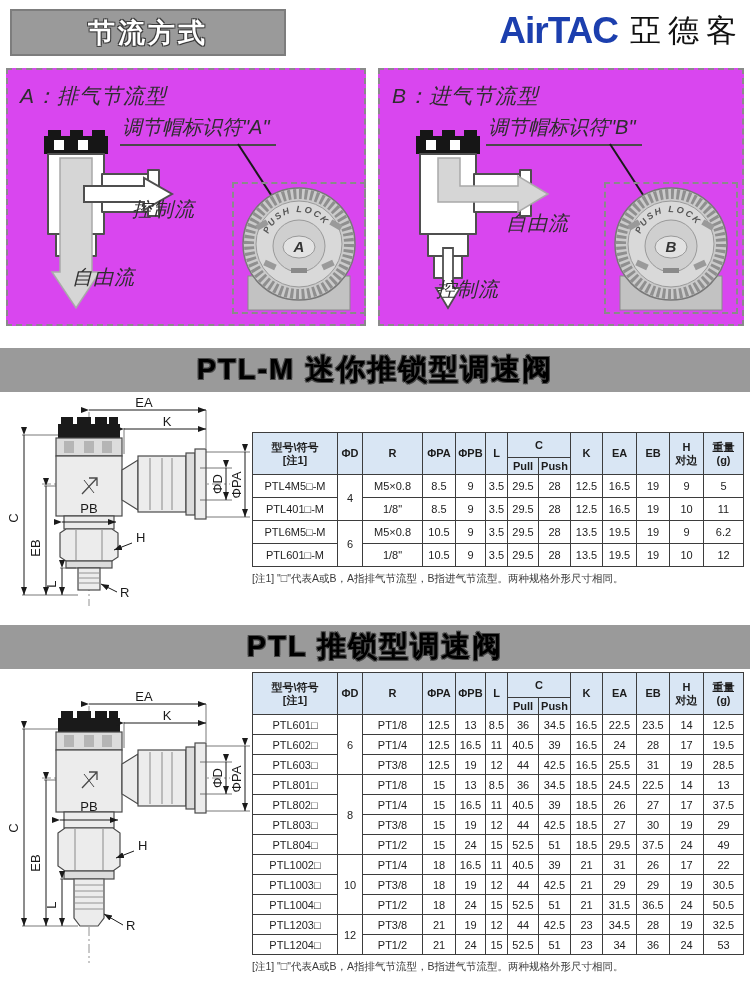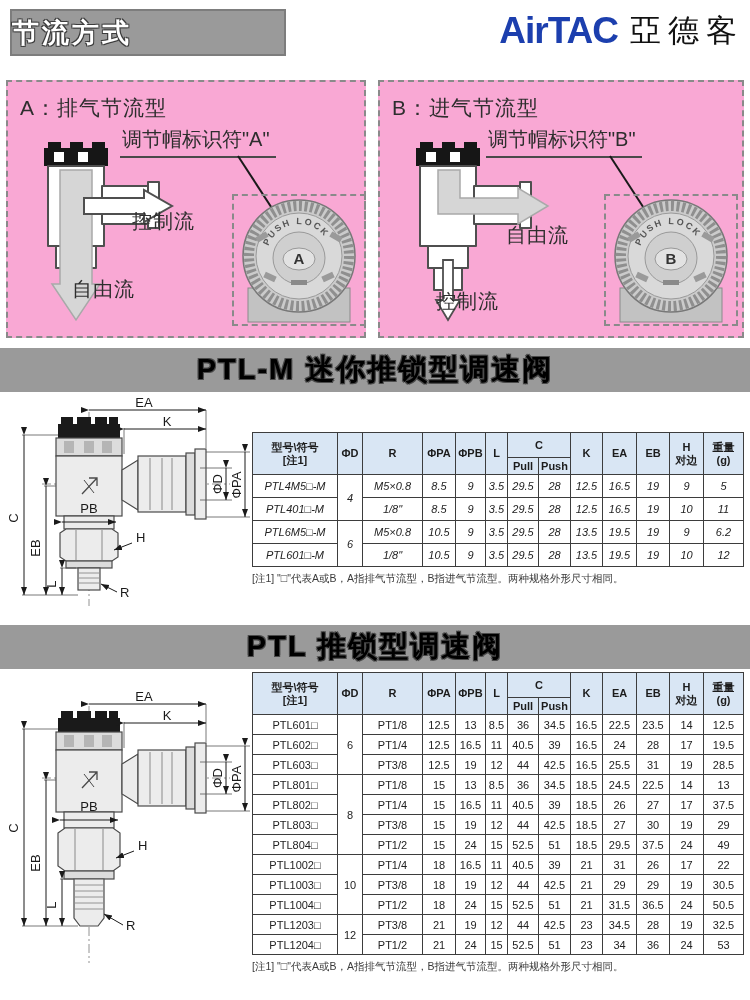--- a/index.html
+++ b/index.html
@@ -1,47 +1,47 @@
 <!DOCTYPE html>
 <html><head>
 <meta charset="utf-8">
 <style>
   html,body{margin:0;padding:0;background:#fff;}
   .page{position:relative;width:750px;height:1000px;background:#fff;overflow:hidden;
         font-family:"Liberation Sans","DejaVu Sans",sans-serif;color:#222;}
   
   .title-bar{position:absolute;left:10px;top:9px;width:276px;height:47px;background:#9a9a9a;
-             border:2px solid #7d7d7d;box-sizing:border-box;display:flex;align-items:center;}
+             border:2px solid #7d7d7d;box-sizing:border-box;display:flex;align-items:center;justify-content:center;}
   .title-bar span{font-size:27px;font-weight:bold;color:#fff;letter-spacing:3px;
              text-shadow:-1px -1px 0 #3c3c3c,1px -1px 0 #3c3c3c,-1px 1px 0 #3c3c3c,1px 1px 0 #3c3c3c;}
   .logo{position:absolute;right:6px;top:10px;display:flex;align-items:center;gap:12px;}
   .logo-en{font-size:37px;font-weight:700;font-style:normal;letter-spacing:-1px;}
   .logo-cn{font-size:31px;font-weight:400;letter-spacing:7px;color:#111;}
   
-  .tbox{position:absolute;top:80px;height:258px;border:2px dashed #8a8a8a;box-sizing:border-box;background:#f9a8d4;}
+  .tbox{position:absolute;top:68px;height:258px;border:2px dashed #8a8a8a;box-sizing:border-box;background:#d946ef;font-style:italic;}
   .tbox.a{left:6px;width:360px;}
   .tbox.b{left:378px;width:366px;}
   .tbox-title{position:absolute;left:12px;top:12px;font-size:21px;color:#2e2e2e;letter-spacing:1px;}
   .cap-label{position:absolute;top:44px;font-size:20px;color:#2e2e2e;border-bottom:2px solid #4a4a4a;padding:0 6px 3px 2px;}
   .flow-label{position:absolute;font-size:20px;color:#2e2e2e;letter-spacing:1px;}
   .knob-box{position:absolute;left:224px;top:112px;width:134px;height:132px;border:2px dashed #8a8a8a;box-sizing:border-box;}
   .leader{position:absolute;}
   .valve-svg{position:absolute;left:6px;top:58px;}
   
   .section-bar{position:absolute;left:0;width:750px;height:44px;background:#9a9a9a;
                display:flex;align-items:center;justify-content:center;}
   .section-bar span{font-size:29px;font-weight:bold;color:#000000;letter-spacing:2px;
                text-shadow:-1px -1px 0 #4a4a4a,1px -1px 0 #4a4a4a,-1px 1px 0 #4a4a4a,1px 1px 0 #4a4a4a;}
   
   .twrap{position:absolute;left:252px;width:405px;}
   table{border-collapse:collapse;table-layout:fixed;width:492px;}
   th,td{border:1px solid #3d3d3d;text-align:center;vertical-align:middle;padding:0;overflow:hidden;}
   th{background:#d9e6f4;font-size:11px;font-weight:bold;color:#1c1c1c;line-height:1.15;}
   td{font-size:11px;color:#222;background:#fff;}
-  .t0 td{height:22px;font-style:italic;}
+  .t0 td{height:22px;}
   .t1 td{height:19px;}
   .t0 thead tr:first-child th{height:24px;} .t0 thead tr:last-child th{height:16px;}
   .t1 thead tr:first-child th{height:24px;} .t1 thead tr:last-child th{height:16px;}
   .note{margin-top:5px;font-size:10.5px;color:#3a3a3a;letter-spacing:0;}
   .draw{position:absolute;left:4px;}
   .dim{stroke:#1a1a1a;stroke-width:1;}
   .ext{stroke:#555;stroke-width:0.8;}
   .dimtext{font-size:13px;fill:#1a1a1a;}
   .part{fill:#ececec;stroke:#4a4a4a;stroke-width:1.2;}
   .partlight{fill:#dcdcdc;stroke:#4a4a4a;stroke-width:1.2;}

